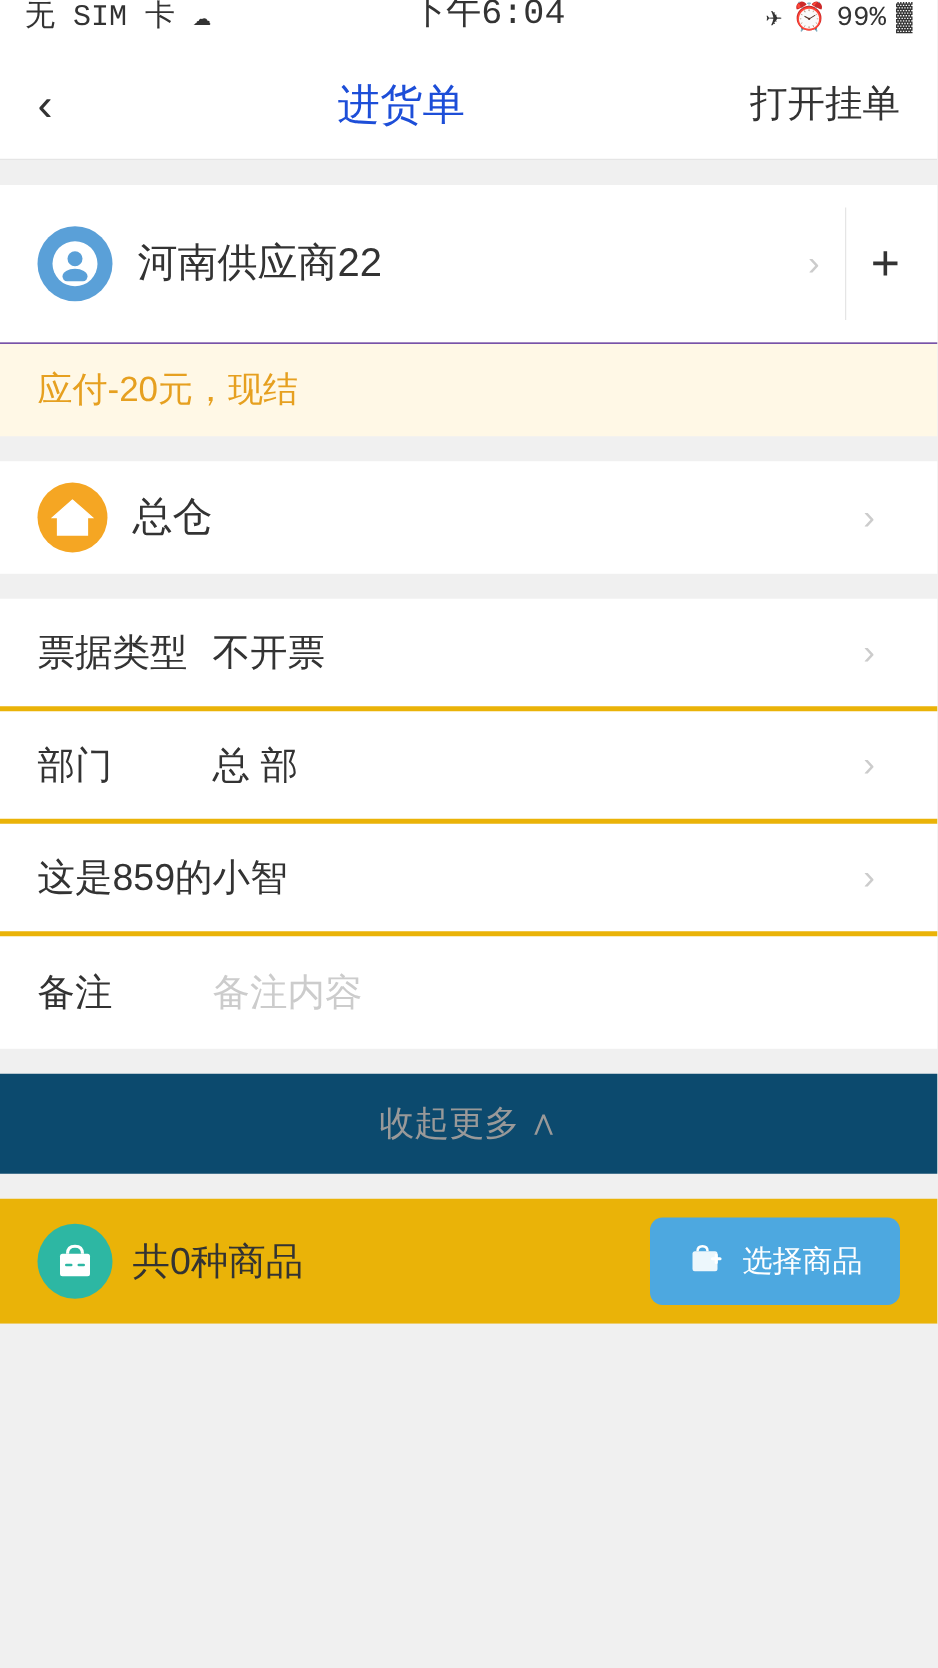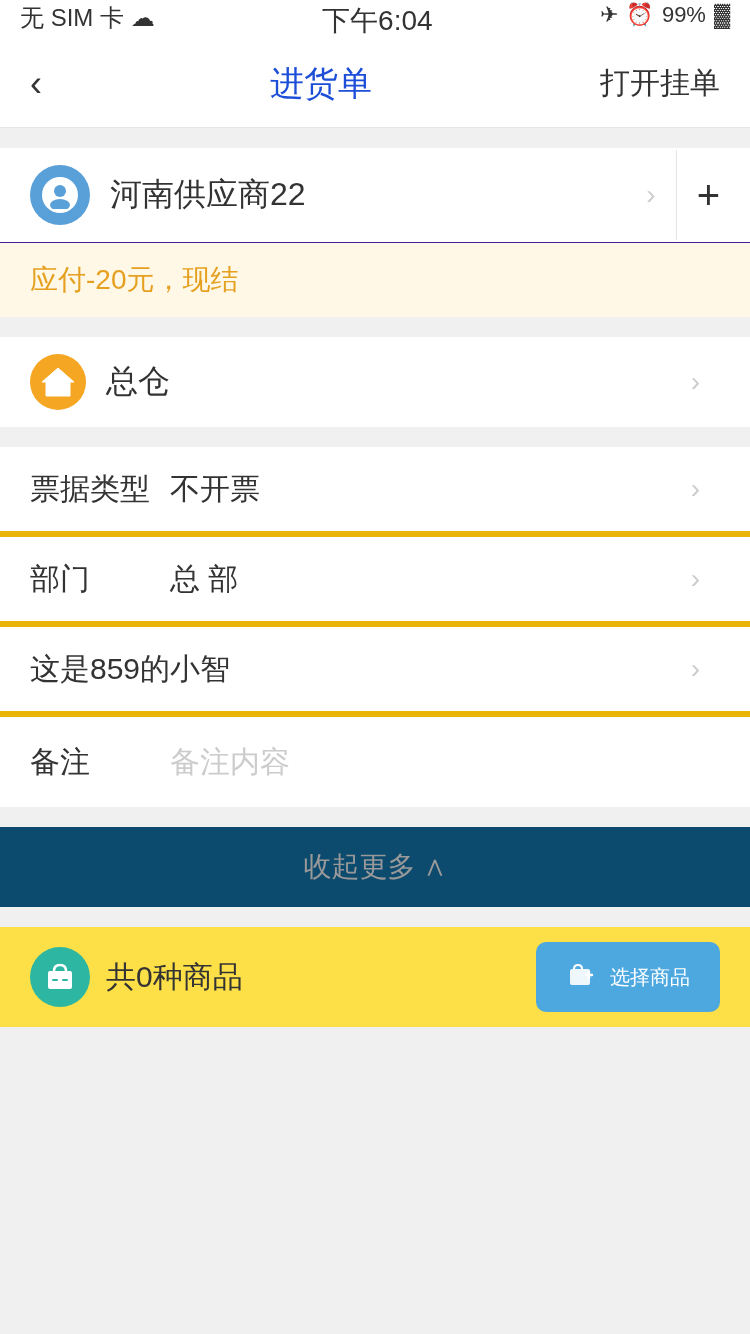--- a/index.html
+++ b/index.html
@@ -12,25 +12,26 @@
       font-size: 28px;
       color: #333;
     }
 
     
     .status-bar {
       width: 750px;
       height: 40px;
       background: #fff;
       display: flex;
-      align-items: flex-start;
+      align-items: flex-end;
       justify-content: space-between;
-      padding: 2px 20px;
+      padding: 12px 20px;
       font-size: 24px;
       color: #333;
+      font-family: Liberation Mono, monospace;
     }
     .status-left { display: flex; align-items: center; gap: 10px; }
     .status-center { font-size: 28px; font-weight: 500; }
     .status-right { display: flex; align-items: center; gap: 8px; font-size: 22px; }
 
     
     .nav-bar {
       width: 750px;
       height: 88px;
       background: #fff;
@@ -58,21 +59,21 @@
 
     
     .section-gap {
       height: 20px;
       background: #f0f0f0;
     }
 
     
     .supplier-section {
       background: #fff;
-      padding: 2px 30px;
+      padding: 18px 30px;
       display: flex;
       align-items: center;
       border-bottom: none;
     }
     .supplier-row {
       display: flex;
       align-items: center;
       flex: 1;
       height: 90px;
     }
@@ -156,21 +157,21 @@
     
     .form-section {
       background: #fff;
       margin-top: 20px;
     }
     .form-row {
       display: flex;
       align-items: center;
       height: 90px;
       padding: 0 30px;
-      border-bottom: 6px solid #eab308;
+      border-bottom: 4px solid #eab308;
     }
     .form-row:last-child {
       border-bottom: none;
     }
     .form-label {
       font-size: 30px;
       color: #333;
       width: 140px;
       flex-shrink: 0;
     }
@@ -193,21 +194,21 @@
       align-items: center;
       justify-content: center;
       font-size: 28px;
       color: #999;
       cursor: pointer;
       margin-top: 20px;
     }
 
     
     .bottom-bar {
-      background: #fde047;
+      background: #eab308;
       height: 100px;
       display: flex;
       align-items: center;
       padding: 0 30px;
       margin-top: 20px;
       justify-content: space-between;
     }
     .product-count-area {
       display: flex;
       align-items: center;
@@ -231,21 +232,21 @@
       border-radius: 10px;
       height: 70px;
       padding: 0 30px;
       display: flex;
       align-items: center;
       gap: 12px;
       cursor: pointer;
     }
     .select-product-btn-text {
       color: #fff;
-      font-size: 20px;
+      font-size: 24px;
     }
 
     
     .page-fill {
       background: #f0f0f0;
       flex: 1;
       min-height: 200px;
     }
   </style>
 </head>

